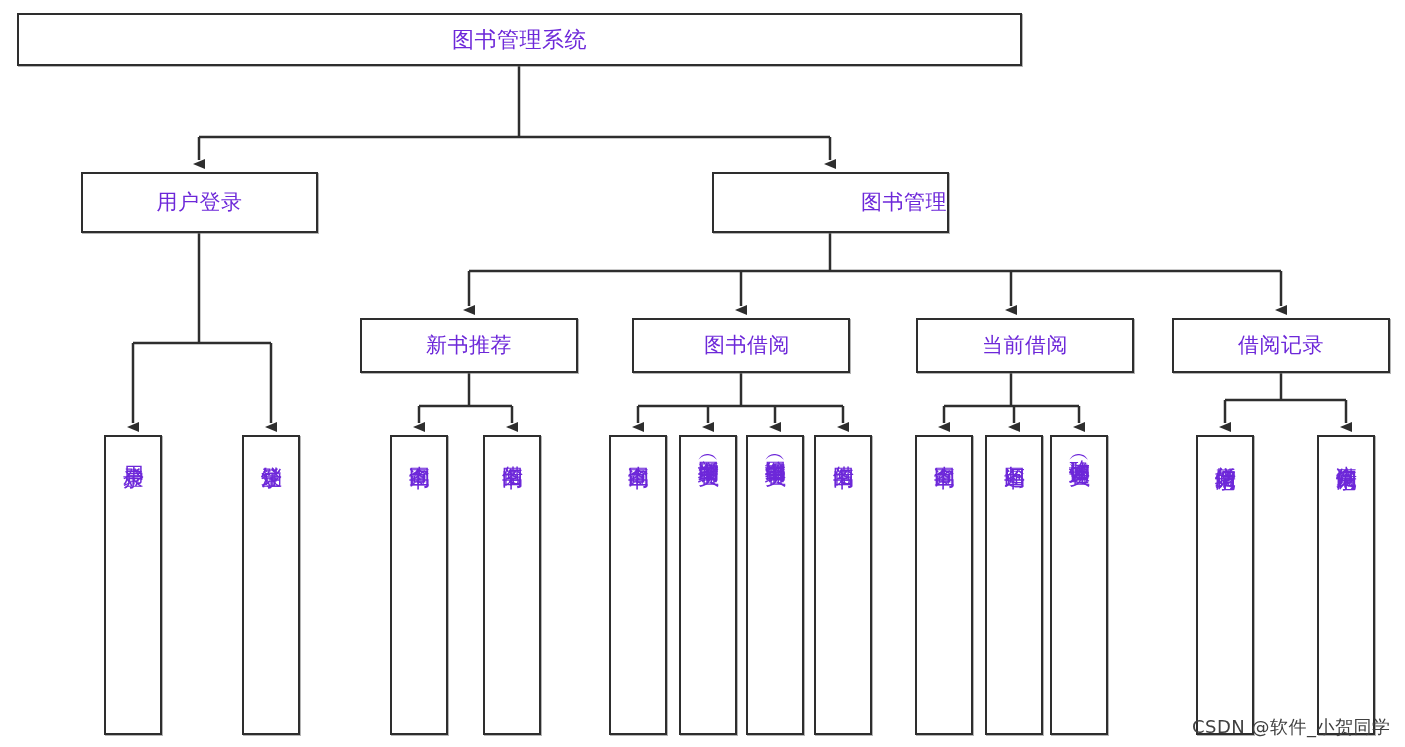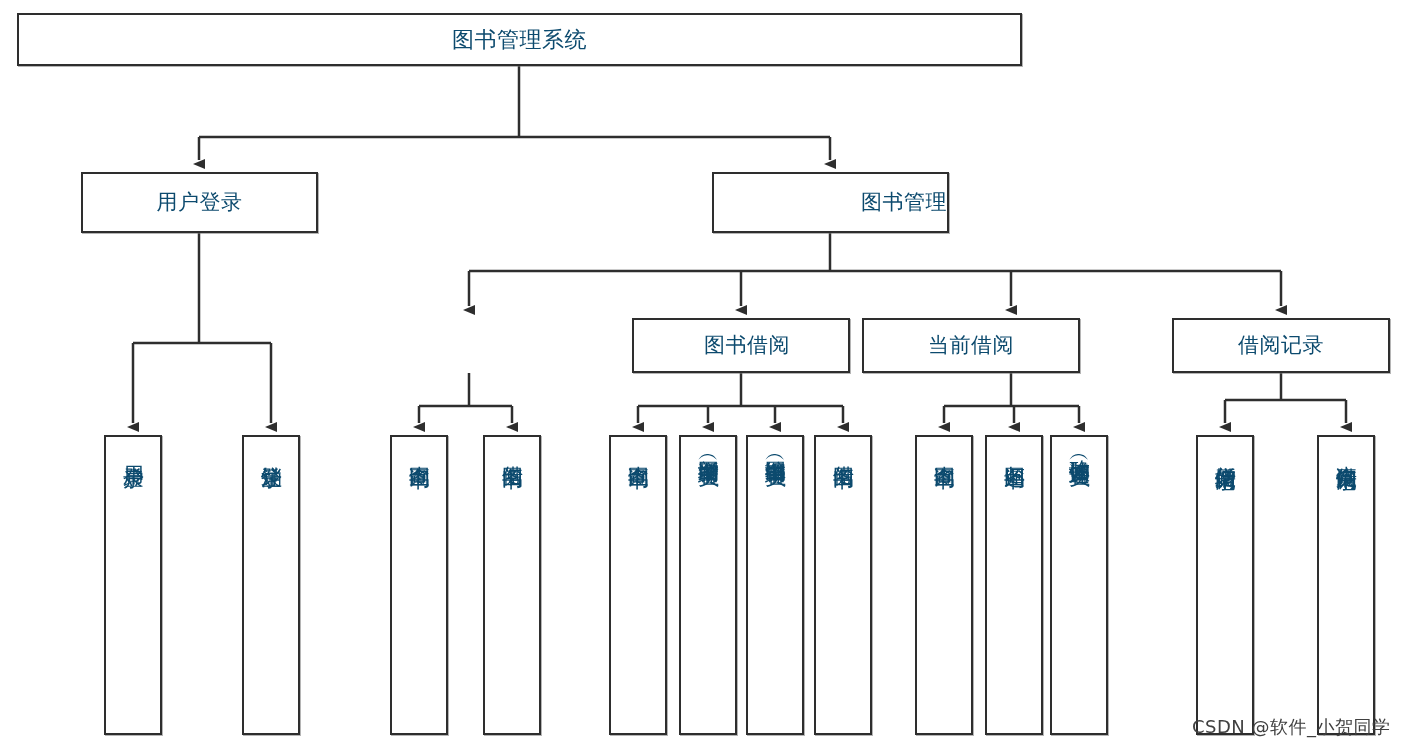--- a/index.html
+++ b/index.html
@@ -34,21 +34,21 @@
     display: flex;
     align-items: center;
     justify-content: center;
     color: #1f1f1f;
     box-shadow: 1px 1px 0 rgba(120,120,120,0.55);
   }
   .node .label {
     display: block;
     text-align: center;
     line-height: 1.18;
-    color: #0c4a6e;
+    color: #6d28d9;
   }
   .node.horiz .label {
     font-size: 21px;
     letter-spacing: 0.5px;
   }
   .node.root .label {
     font-size: 22px;
   }
   .node.vert {
     align-items: flex-start;
@@ -141,24 +141,27 @@
     <span class="label">图书管理</span>
   </div>
 
   <div class="node vert" style="left:104px; top:435px; width:58px; height:300px;">
     <span class="label">用户登录</span>
   </div>
   <div class="node vert" style="left:242px; top:435px; width:58px; height:300px;">
     <span class="label">注销登录</span>
   </div>
 
+  <div class="node horiz" style="left:360px; top:318px; width:218px; height:55px;">
+    <span class="label">新书推荐</span>
+  </div>
   <div class="node horiz" style="left:632px; top:318px; width:218px; height:55px;padding-left:12px;">
     <span class="label">图书借阅</span>
   </div>
-  <div class="node horiz" style="left:862px; top:318px; width:218px; height:55px;">
+  <div class="node horiz" style="left:916px; top:318px; width:218px; height:55px;">
     <span class="label">当前借阅</span>
   </div>
   <div class="node horiz" style="left:1172px; top:318px; width:218px; height:55px;">
     <span class="label">借阅记录</span>
   </div>
 
   <div class="node vert" style="left:390px; top:435px; width:58px; height:300px;">
     <span class="label">查询图书</span>
   </div>
   <div class="node vert" style="left:483px; top:435px; width:58px; height:300px;">

